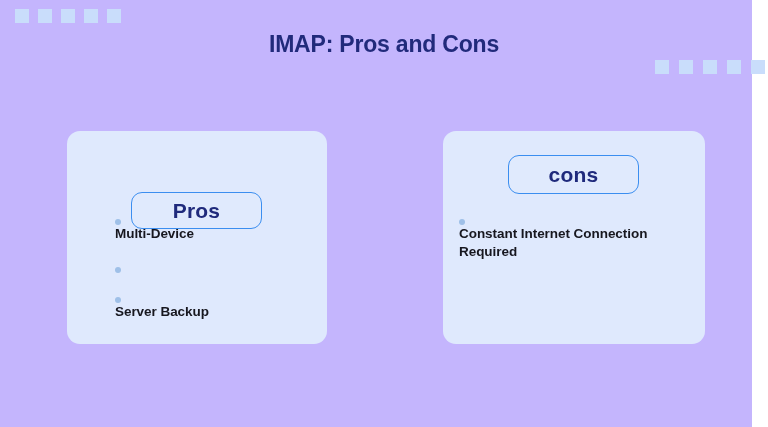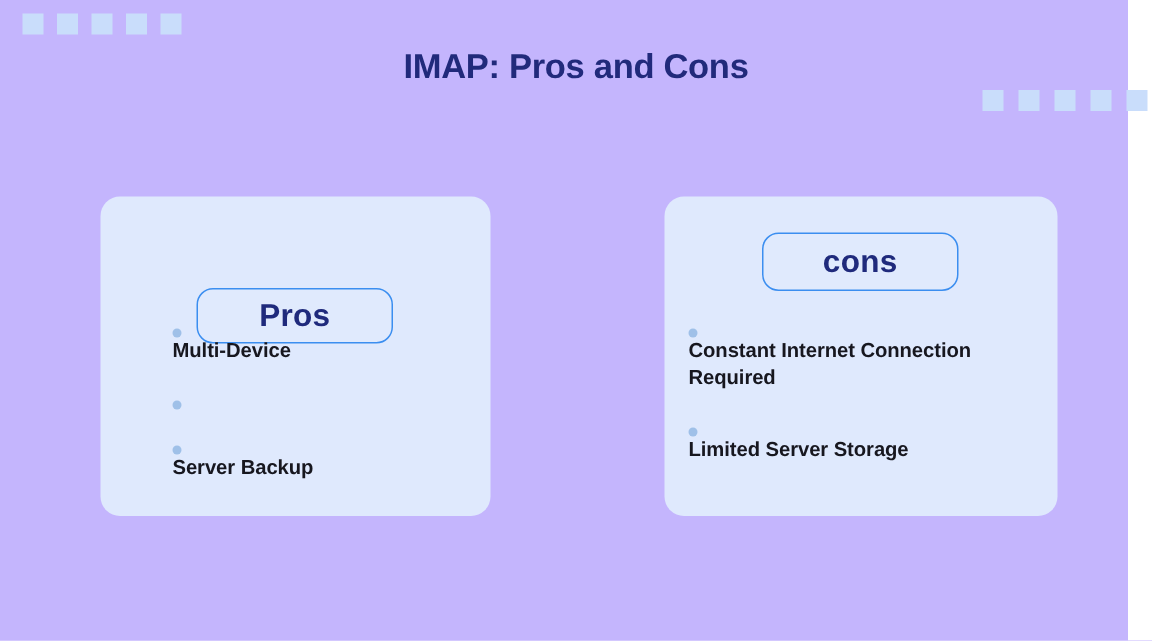--- a/index.html
+++ b/index.html
@@ -199,20 +199,16 @@
     </ul>
   </div>
 
   <div class="card" id="card-cons">
     <div class="pill" id="pill-cons">cons</div>
     <ul class="list" id="list-cons">
       <li class="list-item">
         <span class="bullet"></span>
         <span class="item-label">Constant Internet Connection Required</span>
       </li>
-      <li class="list-item">
-        <span class="bullet"></span>
-        <span class="item-label">Limited Server Storage</span>
-      </li>
     </ul>
   </div>
 
 </div>
 
 </body></html>

